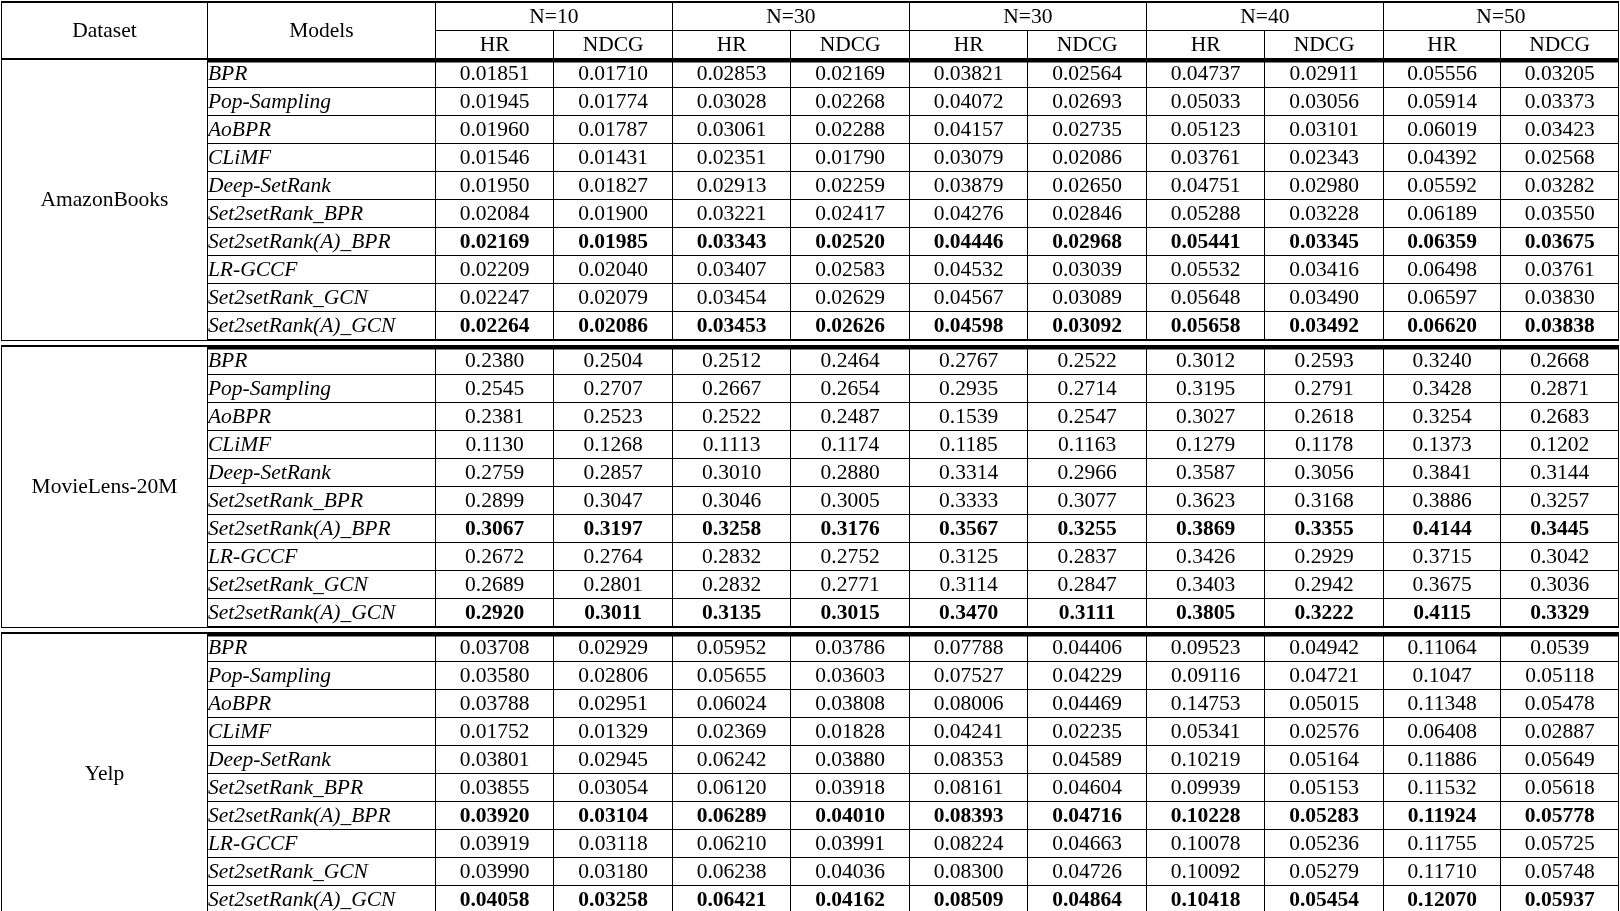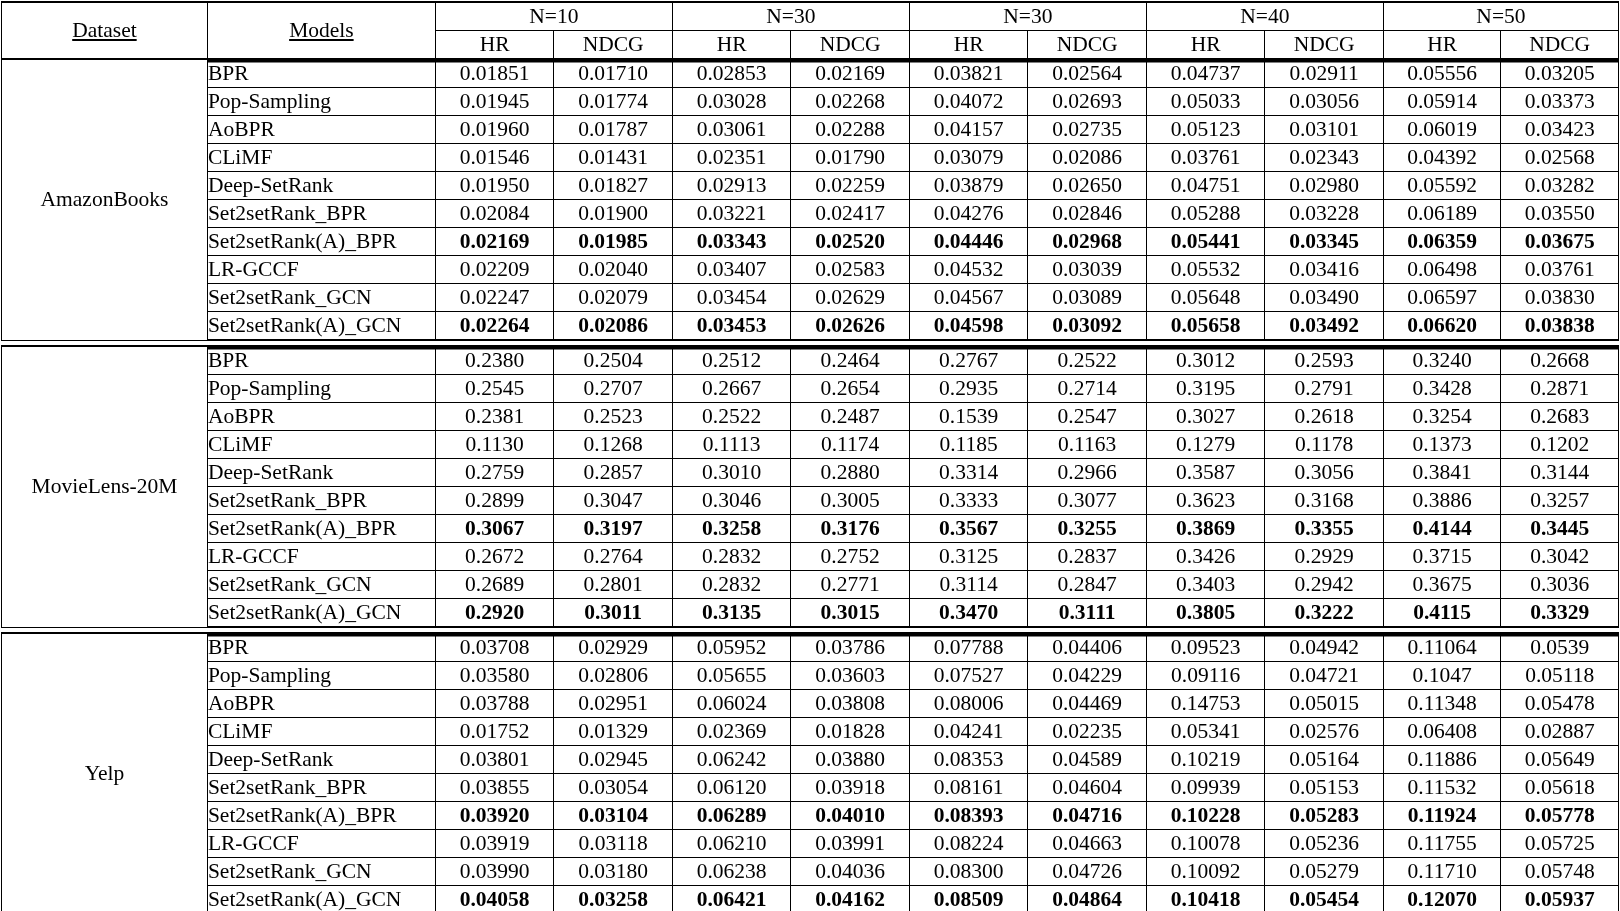--- a/index.html
+++ b/index.html
@@ -32,21 +32,20 @@
     border: 1.2px solid #000;
     padding: 0;
     height: 27px;
     vertical-align: middle;
     font-weight: normal;
     white-space: nowrap;
     overflow: hidden;
   }
   
   th.h-dataset, th.h-models {
-    text-decoration: underline;
   }
   th.h-n {
     text-align: center;
     height: 28px;
   }
   th.h-metric {
     text-align: center;
     padding-left: 14px;
     height: 28px;
   }
@@ -58,20 +57,21 @@
   
   td.dataset-cell {
     text-align: center;
     vertical-align: middle;
     border-top-width: 2.6px;
     border-bottom-width: 2.6px;
   }
   td.model-cell {
     text-align: left;
     padding-left: 14px;
+    font-style: italic;
   }
   td.val {
     text-align: center;
   }
   tr.bold td.val {
     font-weight: bold;
   }
   tr.group-first td {
     border-top-width: 2.6px;
   }

